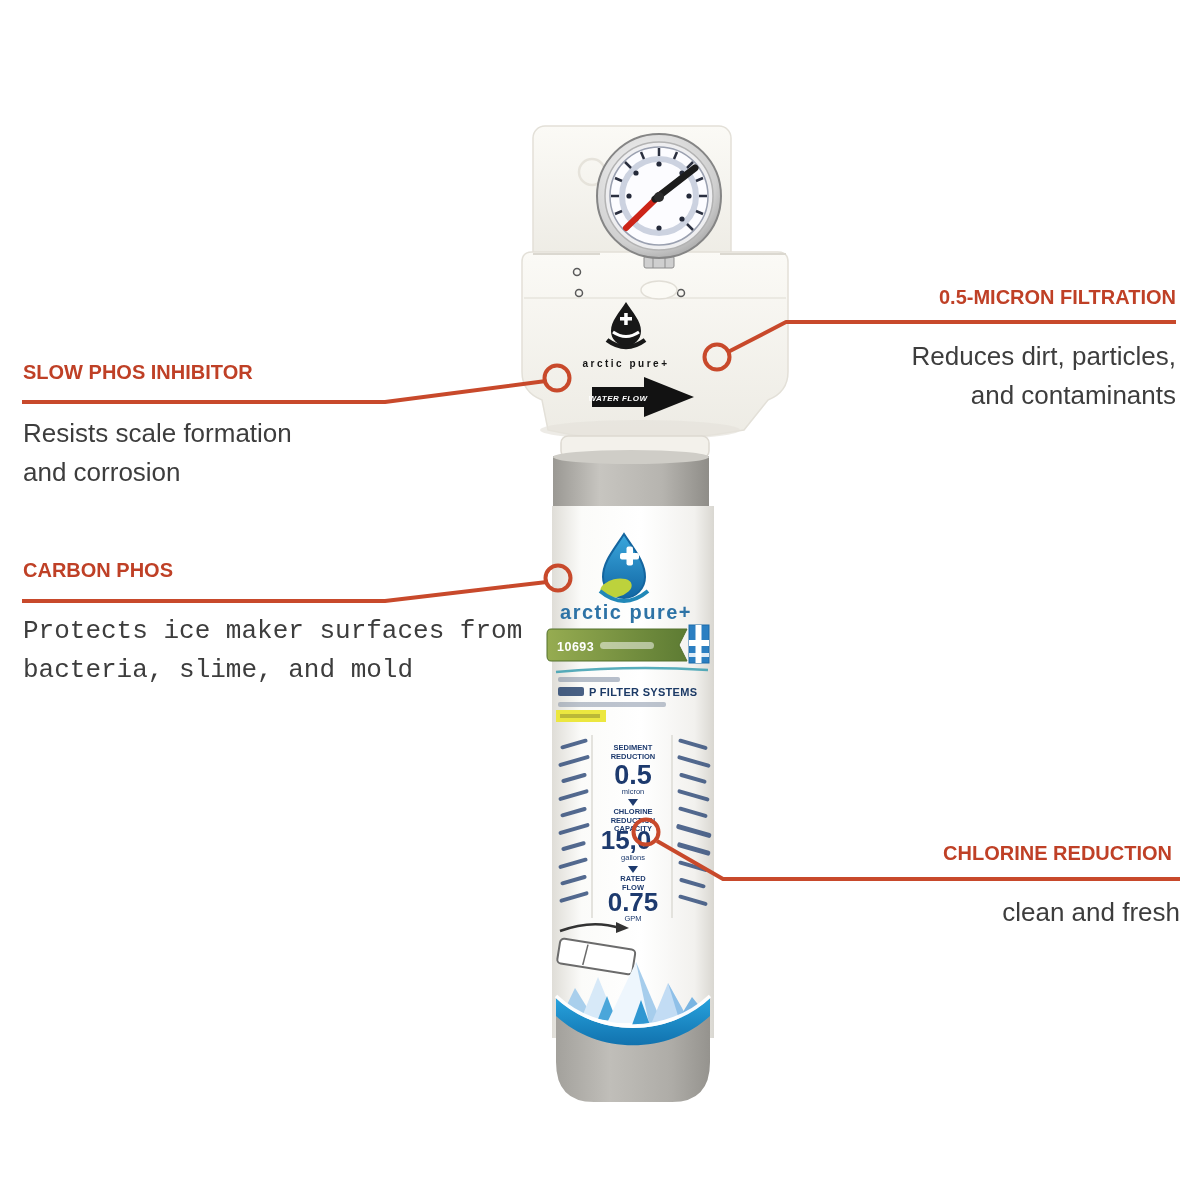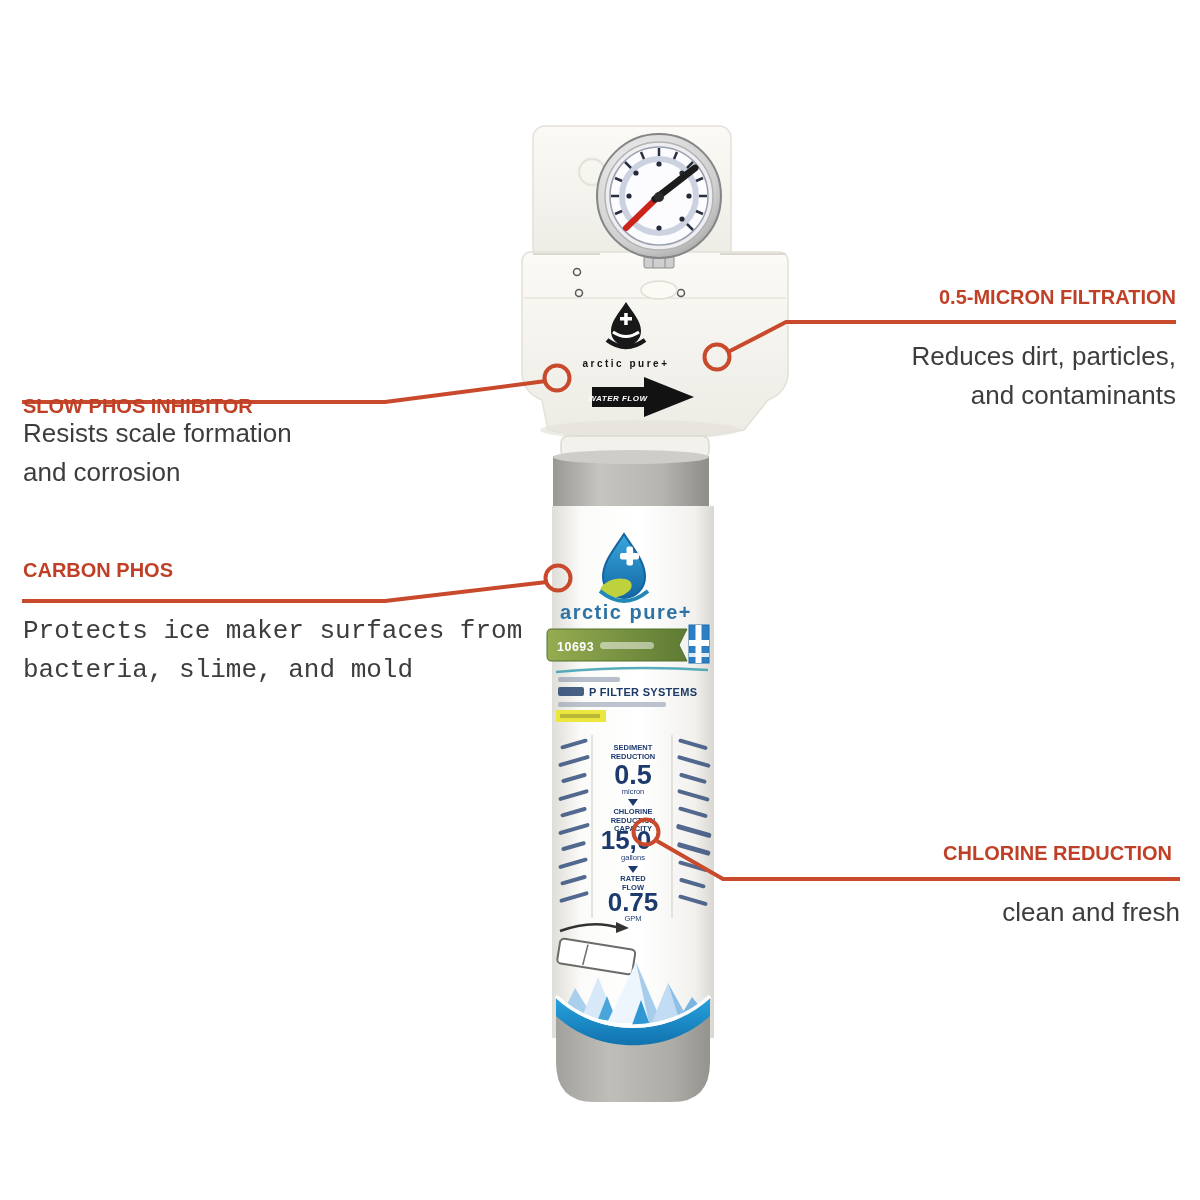--- a/index.html
+++ b/index.html
@@ -3,21 +3,21 @@
 <meta charset="utf-8">
 <style>
   html,body{margin:0;padding:0;background:#ffffff;}
   #canvas{position:relative;width:1200px;height:1200px;background:#ffffff;overflow:hidden;
           font-family:"Liberation Sans",sans-serif;}
   #art{position:absolute;left:0;top:0;width:1200px;height:1200px;}
   .callout-title{position:absolute;font-weight:700;font-size:20px;color:#bf4026;
                  letter-spacing:0px;white-space:nowrap;}
   .callout-desc{position:absolute;font-size:26px;color:#3d3d3d;line-height:39px;white-space:nowrap;}
   .align-right{text-align:right;}
-  .t-slow{left:23px;top:361px;margin-top:34px;}
+  .t-slow{left:23px;top:361px;}
   .d-slow{left:23px;top:414px;}
   .t-micron{right:24px;top:286px;}
   .d-micron{right:24px;top:337px;}
   .t-carbon{left:23px;top:559px;}
   .d-carbon{left:23px;top:612px;font-family:Liberation Mono, monospace;}
   .t-chlorine{right:28px;top:842px;}
   .d-chlorine{right:20px;top:893px;}
 </style>
 </head>
 <body>

